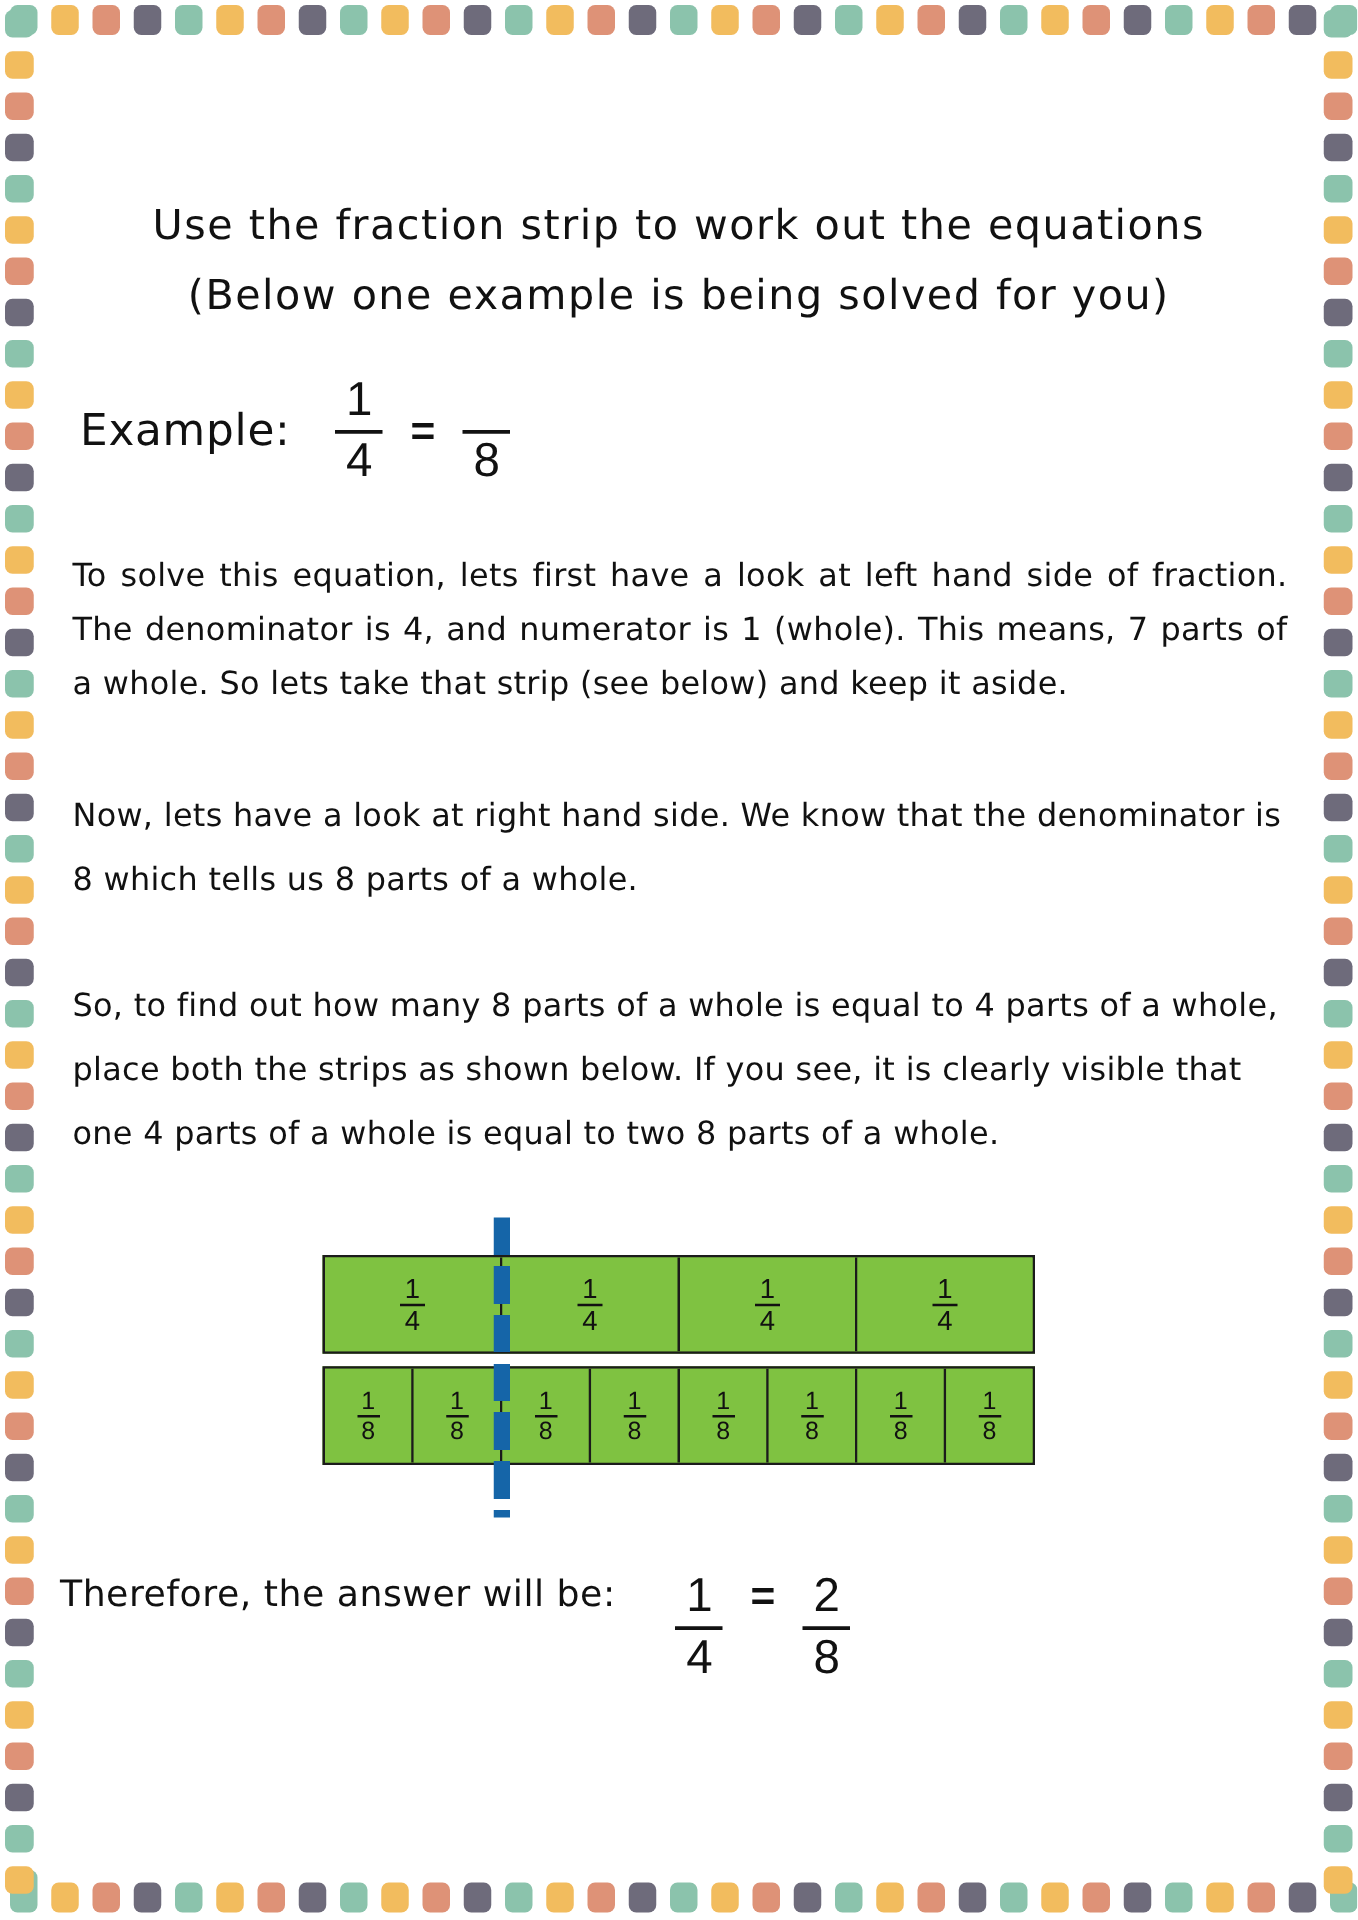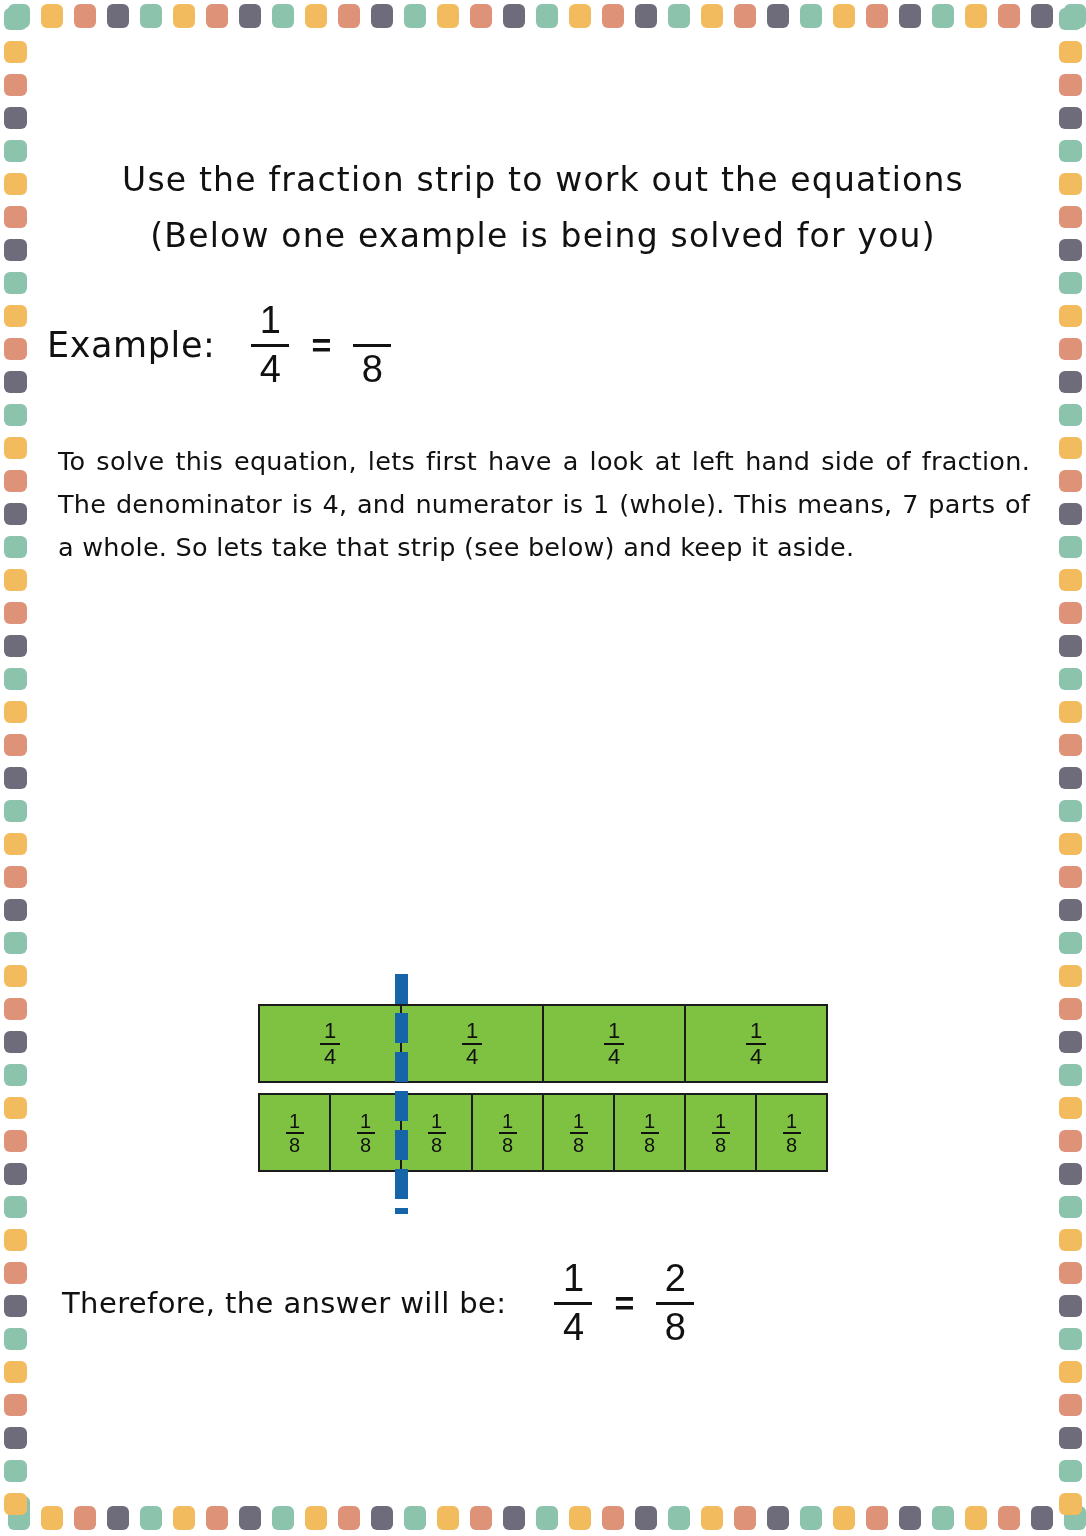--- a/index.html
+++ b/index.html
@@ -128,21 +128,21 @@
   .frac .bar {
     display: block;
     width: 100%;
     border-top: 3px solid #111111;
     margin: 3px 0;
   }
 
   
   .example-row {
     position: absolute;
-    left: 47px;
+    left: 64px;
     top: 300px;
     display: flex;
     align-items: center;
     height: 90px;
   }
   .example-label {
     font-family: "DejaVu Sans", sans-serif;
     font-size: 35px;
     letter-spacing: 0.6px;
     color: #111111;
@@ -238,24 +238,23 @@
       #1565A8 30px,
       rgba(0,0,0,0) 30px,
       rgba(0,0,0,0) 39px
     );
     z-index: 3;
   }
 
   
   .answer-row {
     position: absolute;
-    left: 62px;
+    left: 48px;
     top: 1258px;
     display: flex;
-    align-items: center;
     height: 90px;
   }
   .answer-label {
     font-family: "DejaVu Sans", sans-serif;
     font-size: 29px;
     letter-spacing: 0.4px;
     color: #111111;
     margin-right: 48px;
   }
   .answer-row .frac {
@@ -476,20 +475,22 @@
       </span>
       <span class="eq-sign">=</span>
       <span class="frac">
         <span class="num"></span>
         <span class="bar"></span>
         <span class="den">8</span>
       </span>
     </div>
 
     <div class="body-text para-1">To solve this equation, lets first have a look at left hand side of fraction. The denominator is 4, and numerator is 1 (whole). This means, 7 parts of a whole. So lets take that strip (see below) and keep it aside.</div>
+    <div class="body-text para-2">Now, lets have a look at right hand side. We know that the denominator is 8 which tells us 8 parts of a whole.</div>
+    <div class="body-text para-3">So, to find out how many 8 parts of a whole is equal to 4 parts of a whole, place both the strips as shown below. If you see, it is clearly visible that one 4 parts of a whole is equal to two 8 parts of a whole.</div>
 
     <div class="strips">
       <div class="strip strip-quarters" id="strip-quarters">
           <div class="cell" style="background: rgb(127, 194, 65);">
             <span class="frac">
               <span class="num">1</span>
               <span class="bar"></span>
               <span class="den">4</span>
             </span>
           </div>

